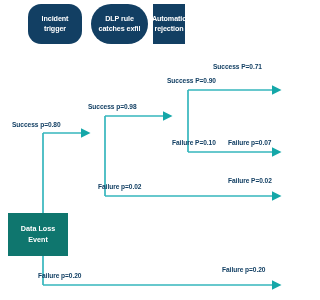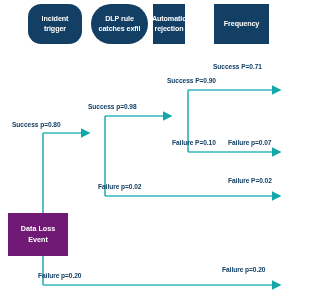--- a/index.html
+++ b/index.html
@@ -27,21 +27,21 @@
     letter-spacing:-0.1px;
     box-sizing:border-box;
     padding:2px;
   }
   .col-box span{display:block;white-space:pre-line;}
 
   
   #event-box{
     position:absolute;
     left:8px;top:213px;width:60px;height:43px;
-    background:#701a75;
+    background:#0f766e;
     color:#ffffff;
     font-size:7.2px;
     font-weight:bold;
     line-height:1.45;
     text-align:center;
     display:flex;align-items:center;justify-content:center;
     box-sizing:border-box;
   }
   #event-box span{white-space:pre-line;}
 
@@ -67,23 +67,20 @@
     <span>Incident
 trigger</span>
   </div>
   <div class="col-box" style="left:91px;top:4px;width:57px;height:40px;border-radius:20px;">
     <span>DLP rule
 catches exfil</span>
   </div>
   <div class="col-box" style="left:153px;top:4px;width:32px;height:40px;">
     <span>Automatic
 rejection</span>
-  </div>
-  <div class="col-box" style="left:214px;top:4px;width:55px;height:40px;">
-    <span>Frequency</span>
   </div>
 
   <svg id="edges" viewBox="0 0 300 300">
     <defs>
       <marker id="arrow" viewBox="0 0 10 10" refX="0.4" refY="5" markerWidth="6.2" markerHeight="6.2" orient="auto-start-reverse">
         <path d="M 0 0.4 L 9.4 5 L 0 9.6 z" fill="#14a7a8"></path>
       </marker>
     </defs>
 
     <path d="M 43 133 L 43 285" fill="none" stroke="#35b6bd" stroke-width="1.7"></path>

